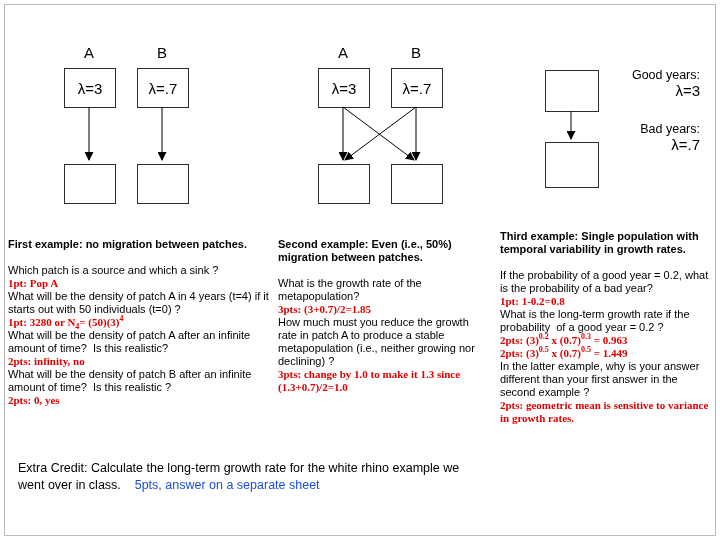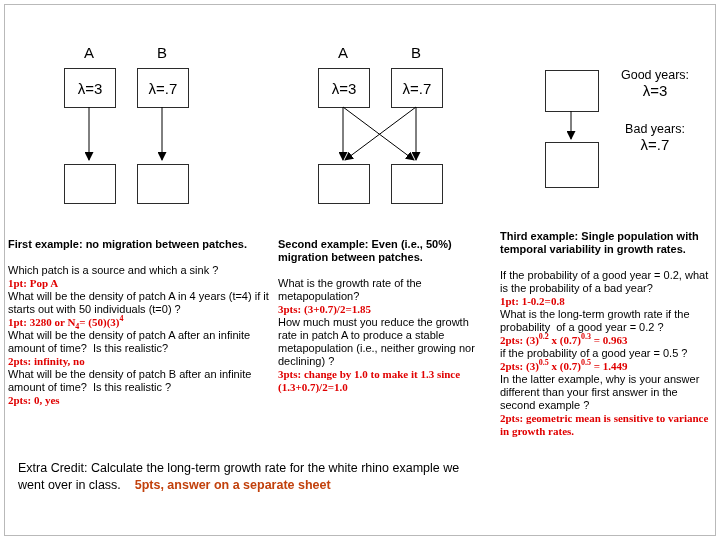--- a/index.html
+++ b/index.html
@@ -10,26 +10,26 @@
   .box{position:absolute;border:1px solid #2b2b2b;background:#fff;
        display:flex;align-items:center;justify-content:center;font-size:15px;}
   .arrows{position:absolute;left:0;top:0;}
   .col{position:absolute;font-size:11px;line-height:13px;}
   .para{white-space:pre-wrap;margin:0;}
   .lead{font-weight:700;}
   .ans{color:#e00000;font-weight:700;font-family:Liberation Serif, serif;}
   .gap{height:13px;}
   sup{font-size:8px;vertical-align:super;line-height:0;}
   sub{font-size:8px;vertical-align:sub;line-height:0;}
-  .side-note{position:absolute;text-align:center;}
+  .side-note{position:absolute;text-align:right;}
   .side-note .cap{font-size:12.5px;}
   .side-note .val{font-size:15px;}
   .extra{position:absolute;left:18px;top:460px;width:470px;
          font-size:12.5px;line-height:17px;white-space:pre-wrap;}
-  .red{color:#c2410c;font-weight:bold;}
+  .red{color:#1d4ed8;}
 </style>
 </head>
 <body>
 
 <div class="slide">
   <div class="frame"></div>
 
   <div class="dlabel" style="left:64px;top:44px">A</div>
   <div class="dlabel" style="left:137px;top:44px">B</div>
   <div class="box" style="left:64px;top:68px;width:50px;height:38px">λ=3</div>
@@ -90,20 +90,19 @@
       <div class="para q"><span>How much must you reduce the growth rate in patch A to produce a stable metapopulation (i.e., neither growing nor declining) ?</span></div>
       <div class="para ans"><span>3pts: change by 1.0 to make it 1.3 since (1.3+0.7)/2=1.0</span></div>
     </div>
   <div class="col" style="left:500px;top:230px;width:213px">
       <div class="para lead"><span>Third example: Single population with temporal variability in growth rates.</span></div>
       <div class="para gap"></div>
       <div class="para q"><span>If the probability of a good year = 0.2, what is the probability of a bad year?</span></div>
       <div class="para ans"><span>1pt: 1-0.2=0.8</span></div>
       <div class="para q"><span>What is the long-term growth rate if the probability  of a good year = 0.2 ?</span></div>
       <div class="para ans"><span>2pts: (3)</span><sup>0.2</sup><span> x (0.7)</span><sup>0.3</sup><span> = 0.963</span></div>
-      <div class="para q"><span>if the probability of a good year = 0.5 ?</span></div>
       <div class="para ans"><span>2pts: (3)</span><sup>0.5</sup><span> x (0.7)</span><sup>0.5</sup><span> = 1.449</span></div>
       <div class="para q"><span>In the latter example, why is your answer different than your first answer in the second example ?</span></div>
       <div class="para ans"><span>2pts: geometric mean is sensitive to variance in growth rates.</span></div>
     </div>
 
   <div class="extra"><span>Extra Credit: Calculate the long-term growth rate for the white rhino example we went over in class.    </span><span class="red">5pts, answer on a separate sheet</span></div>
 </div>
 
 </body></html>

